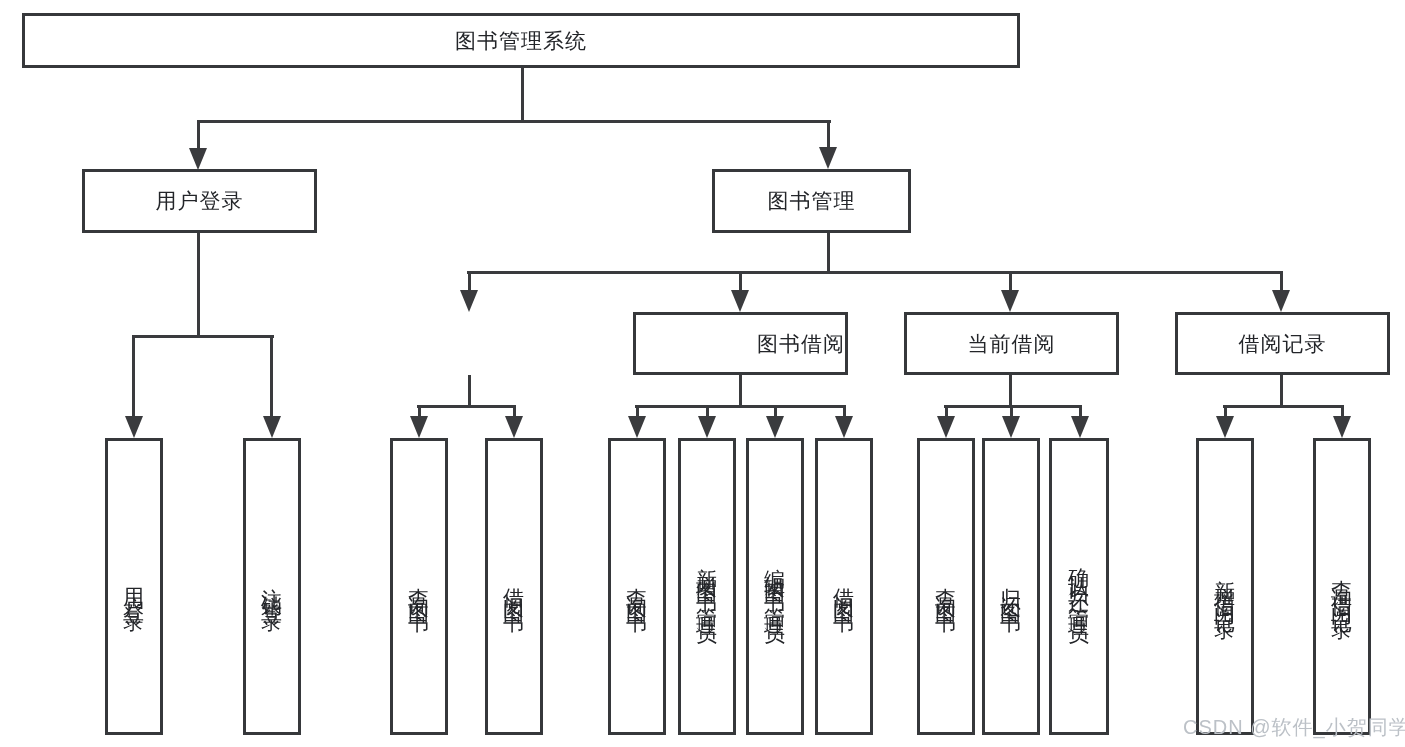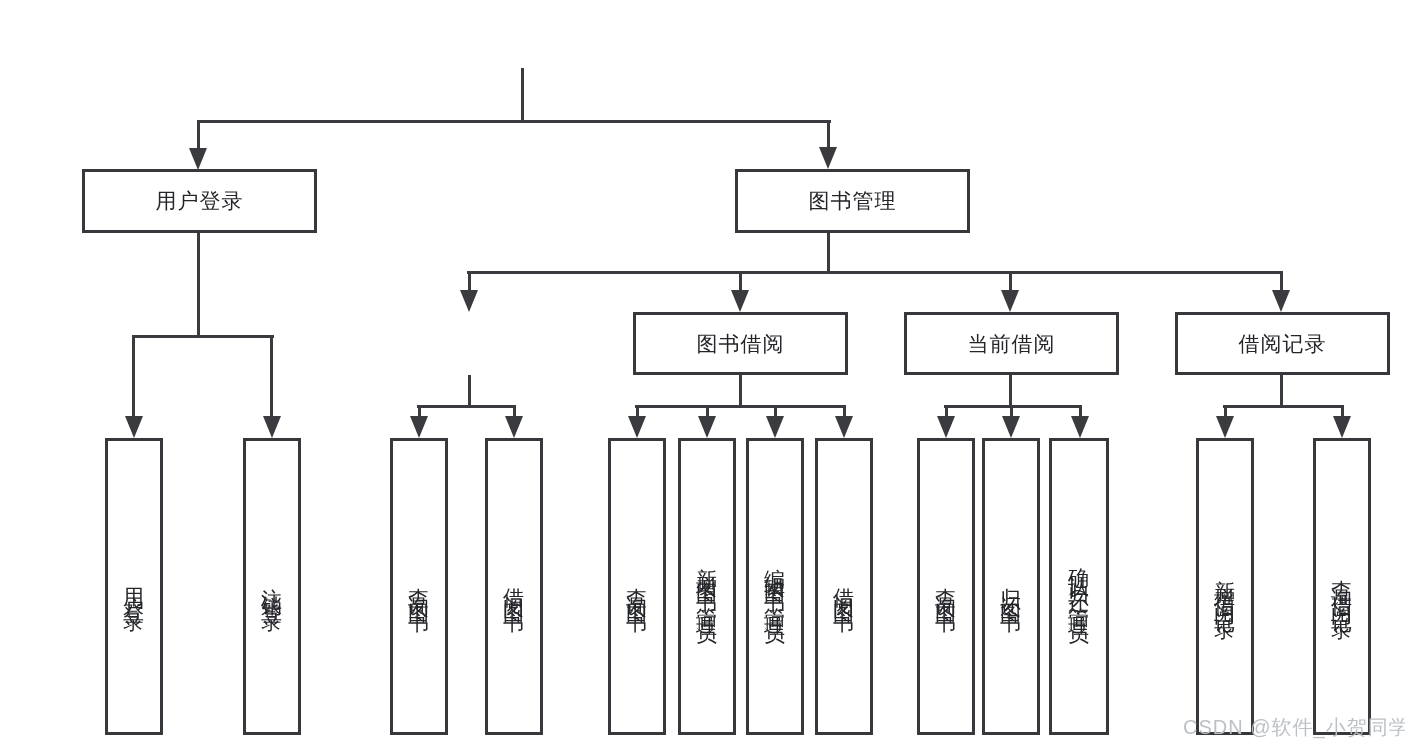--- a/index.html
+++ b/index.html
@@ -47,33 +47,36 @@
     z-index:5;
     letter-spacing:1px;
     white-space:nowrap;
   }
 </style>
 </head>
 <body>
 
 <div id="canvas">
 
+  <div class="box" style="left:22px;top:13px;width:998px;height:55px;">
+    <span>图书管理系统</span>
+  </div>
 
   <div class="vline" style="left:521px;top:68px;height:55px;"></div>
 
   <div class="hline" style="left:197px;top:120px;width:634px;"></div>
   <div class="vline" style="left:197px;top:120px;height:32px;"></div>
   <div class="arrow" style="left:189px;top:148px;"></div>
   <div class="vline" style="left:827px;top:120px;height:30px;"></div>
   <div class="arrow" style="left:819px;top:147px;"></div>
 
   <div class="box" style="left:82px;top:169px;width:235px;height:64px;">
     <span>用户登录</span>
   </div>
-  <div class="box" style="left:712px;top:169px;width:235px;height:64px;margin-left:23px;">
+  <div class="box" style="left:712px;top:169px;width:199px;height:64px;">
     <span>图书管理</span>
   </div>
 
   <div class="vline" style="left:197px;top:233px;height:104px;"></div>
   <div class="hline" style="left:132px;top:335px;width:142px;"></div>
   <div class="vline" style="left:132px;top:335px;height:88px;"></div>
   <div class="arrow" style="left:125px;top:416px;"></div>
   <div class="vline" style="left:270px;top:335px;height:88px;"></div>
   <div class="arrow" style="left:263px;top:416px;"></div>
 
@@ -81,21 +84,21 @@
   <div class="hline" style="left:467px;top:271px;width:816px;"></div>
   <div class="vline" style="left:468px;top:271px;height:25px;"></div>
   <div class="arrow" style="left:460px;top:290px;"></div>
   <div class="vline" style="left:739px;top:271px;height:25px;"></div>
   <div class="arrow" style="left:731px;top:290px;"></div>
   <div class="vline" style="left:1009px;top:271px;height:25px;"></div>
   <div class="arrow" style="left:1001px;top:290px;"></div>
   <div class="vline" style="left:1280px;top:271px;height:25px;"></div>
   <div class="arrow" style="left:1272px;top:290px;"></div>
 
-  <div class="box" style="left:633px;top:312px;width:215px;height:63px;">
+  <div class="box" style="left:633px;top:312px;width:215px;height:63px;justify-content:flex-end;">
     <span>图书借阅</span>
   </div>
   <div class="box" style="left:904px;top:312px;width:215px;height:63px;">
     <span>当前借阅</span>
   </div>
   <div class="box" style="left:1175px;top:312px;width:215px;height:63px;">
     <span>借阅记录</span>
   </div>
 
   <div class="vline" style="left:468px;top:375px;height:32px;"></div>

